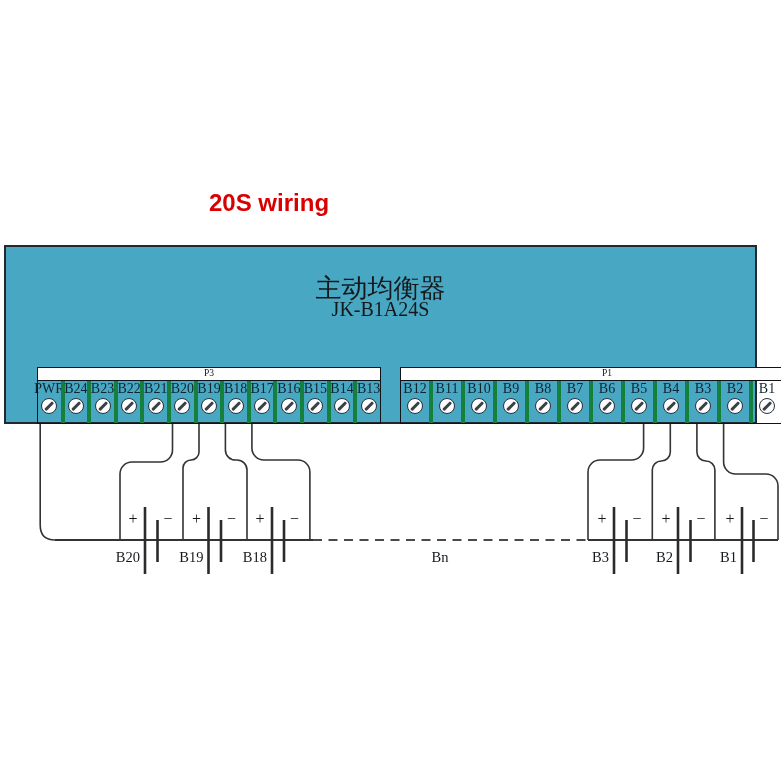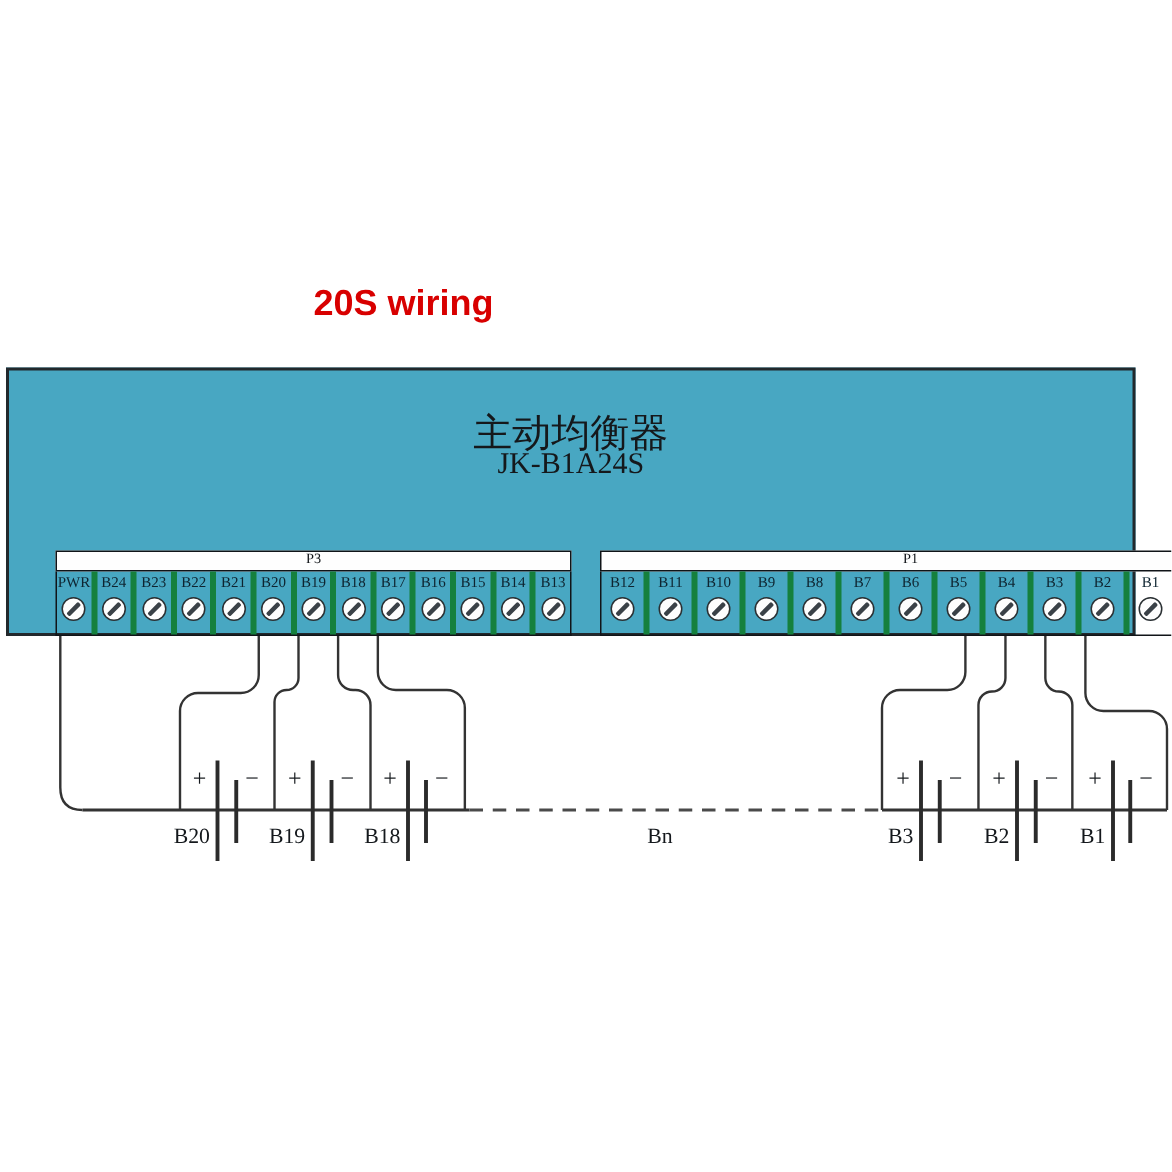--- a/index.html
+++ b/index.html
@@ -17,21 +17,21 @@
   .conn{position:absolute;z-index:3;padding-left:10px;}
   #conn-0{left:27px;top:367px;width:344px;}
   #conn-1{left:390px;top:367px;width:414px;}
   .conn-header{height:14px;background:#fefefe;border:1px solid #101418;box-sizing:border-box;
                display:flex;align-items:center;justify-content:center;
                font-size:9.5px;color:#101418;line-height:1;}
   .conn-row{display:flex;height:43px;border:1px solid #101418;border-top:none;box-sizing:border-box;}
   .cell{flex:1;display:flex;flex-direction:column;align-items:center;
         border-left:4px solid #15803d;box-sizing:border-box;min-width:0;}
   .cell:first-child{border-left:none;}
-  .t-label{font-size:10px;color:#0e2430;line-height:15px;height:15px;white-space:nowrap;}
+  .t-label{font-size:14px;color:#0e2430;line-height:15px;height:15px;white-space:nowrap;}
   .screw{width:14px;height:14px;border-radius:50%;background:#fdfdfd;
          border:1.5px solid #2a3033;position:relative;margin-top:2px;box-sizing:content-box;}
   .slot{position:absolute;left:50%;top:50%;width:11px;height:2.6px;background:#3a4147;
         transform:translate(-50%,-50%) rotate(-45deg);border-radius:1px;}
   .overlay{position:absolute;left:0;top:0;z-index:0;}
   .overlay text{font-family:"Liberation Serif",serif;fill:#14181c;}
   .sign{font-size:16px;text-anchor:middle;}
   .bat-label{font-size:14.5px;text-anchor:end;}
   .bn-label{font-size:14.5px;text-anchor:middle;}
 </style>

